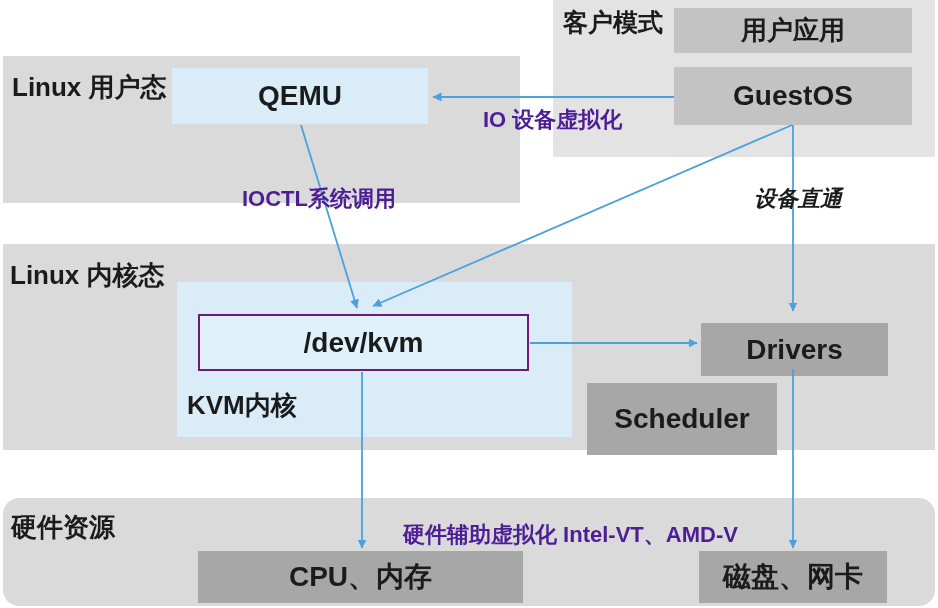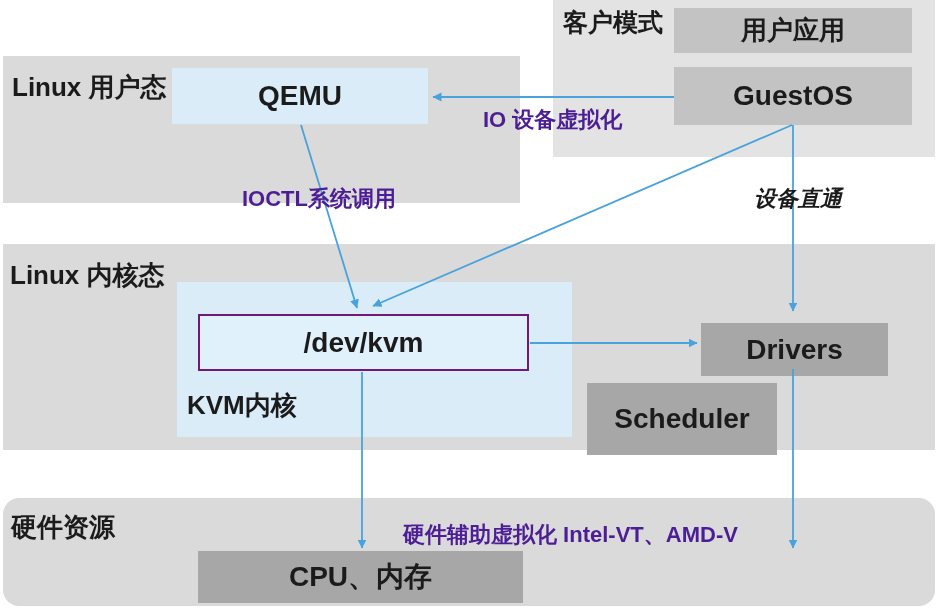--- a/index.html
+++ b/index.html
@@ -86,20 +86,23 @@
   <div class="node node-dark box-scheduler">
     <span>Scheduler</span>
   </div>
 
   <div class="band" style="left:3px;top:498px;width:932px;height:108px;border-radius:16px;">
     <span class="band-label" style="left:8px;top:12px;">硬件资源</span>
   </div>
   <div class="node node-dark box-cpumem">
     <span>CPU、内存</span>
   </div>
+  <div class="node node-dark box-disknic">
+    <span>磁盘、网卡</span>
+  </div>
 
   <svg id="arrows" viewBox="0 0 938 608">
     <defs>
       <marker id="ah" markerWidth="12" markerHeight="10" refX="8.5" refY="4.5" orient="auto" markerUnits="userSpaceOnUse">
         <path d="M0,0 L9,4.5 L0,9 Z" fill="#49a2dc"></path>
       </marker>
     </defs>
     <g stroke="#49a2dc" stroke-width="1.8" fill="none">
       <line x1="674" y1="97" x2="433" y2="97" marker-end="url(#ah)"></line>
       <line x1="301" y1="125" x2="357" y2="308" marker-end="url(#ah)"></line>

